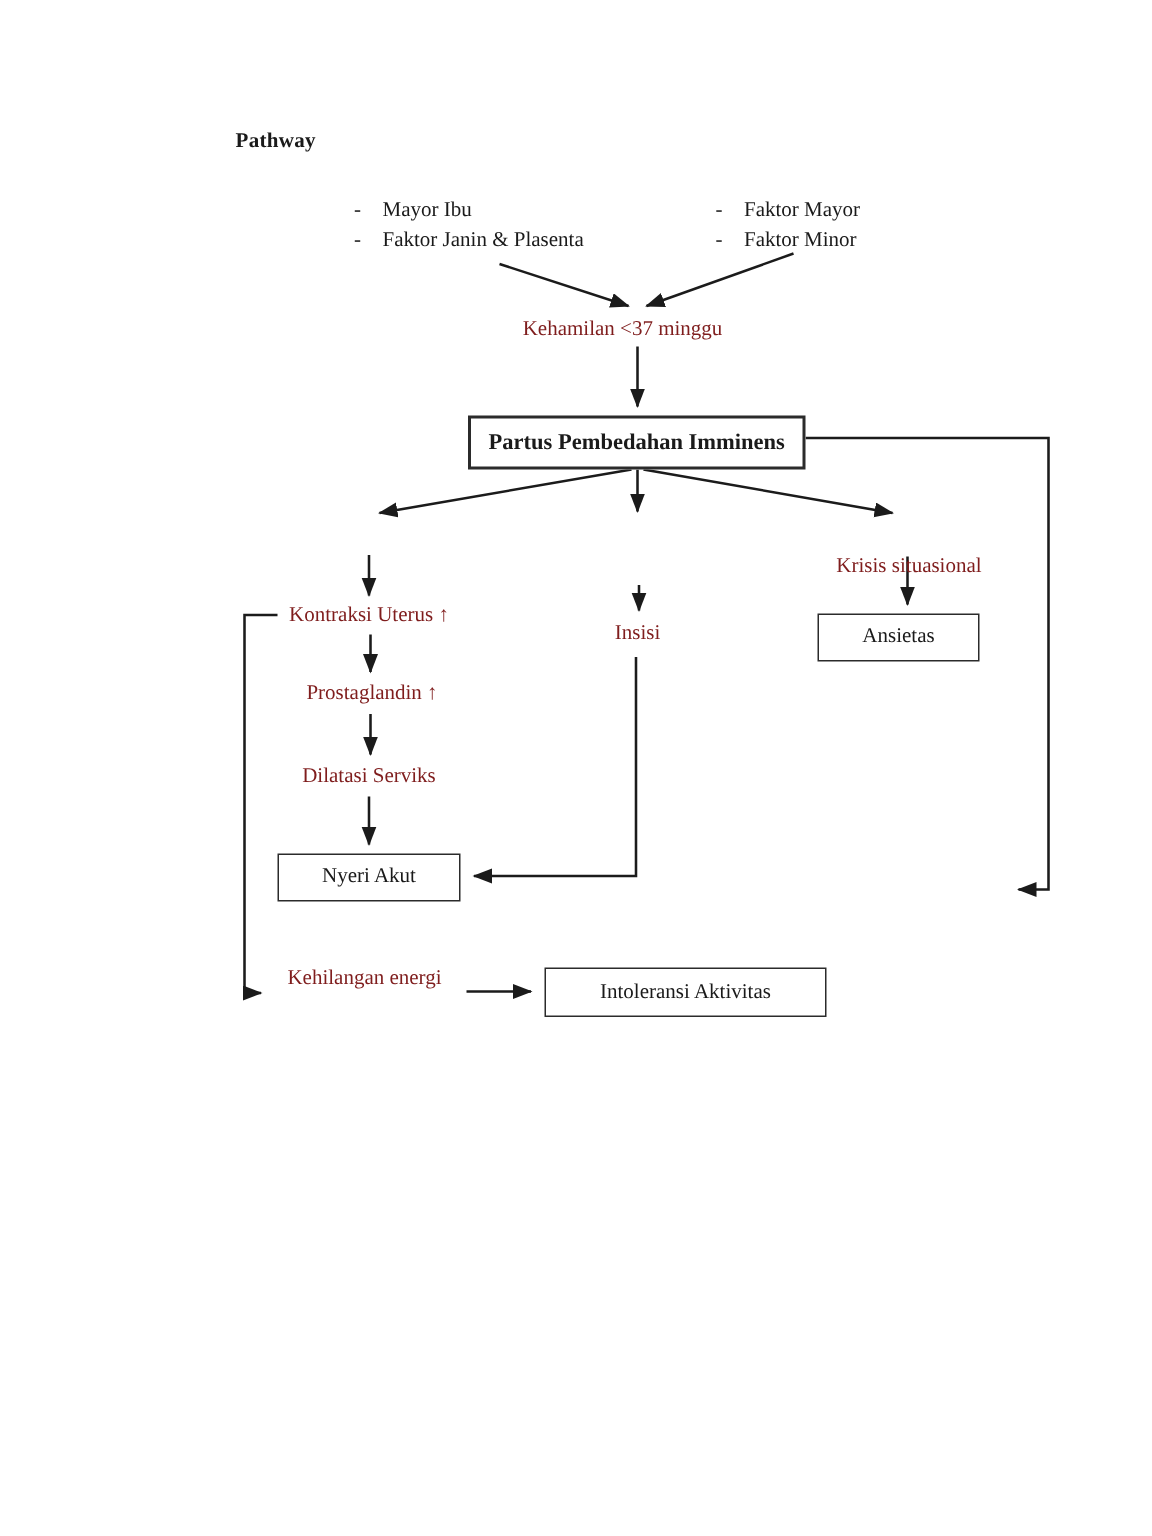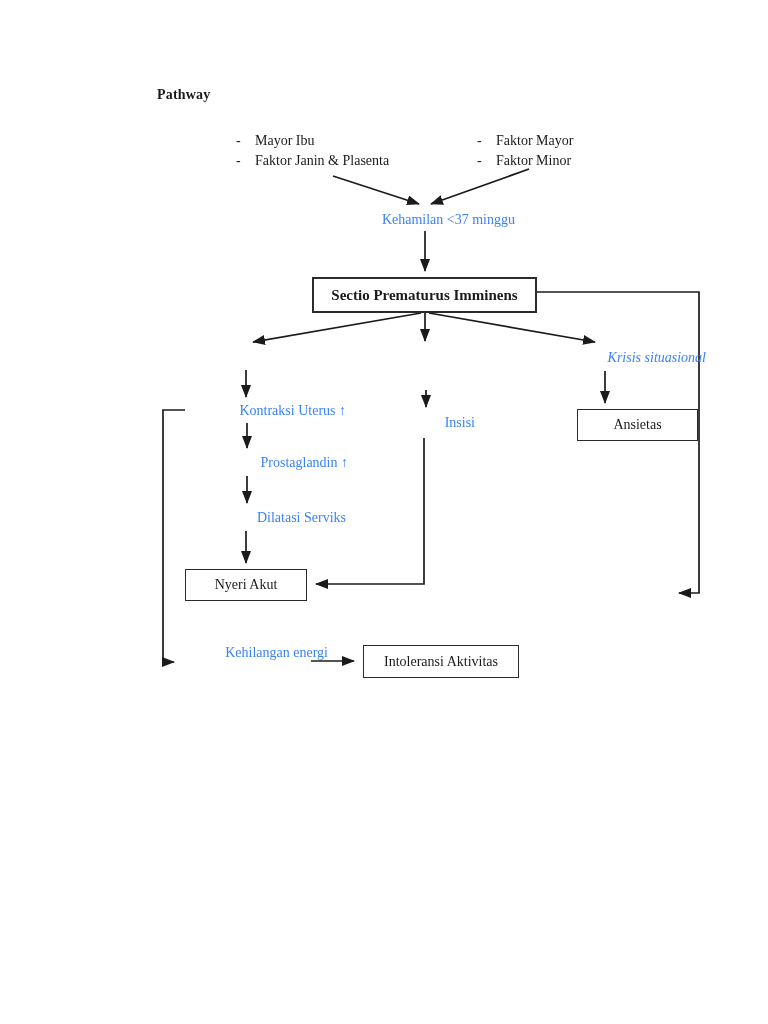--- a/index.html
+++ b/index.html
@@ -10,22 +10,22 @@
     color: #1a1a1a;
     overflow: hidden;
   }
   .page { position: relative; width: 768px; height: 1024px; background: #ffffff; margin-left: 40px; }
   .connectors { position: absolute; left: 0; top: 0; width: 768px; height: 1024px; pointer-events: none; }
   .connectors path { fill: none; stroke: #1b1b1b; stroke-width: 1.7; }
 
   .lbl {
     position: absolute;
     font-size: 14px; line-height: 19px;
-    text-align: right; white-space: nowrap;
-    color: #3b82f6;
+    text-align: center; white-space: nowrap;
+    color: #7f1d1d;
   }
   .title {
     position: absolute; left: 117px; top: 87px;
     font-size: 14px; font-weight: bold; letter-spacing: .2px;
   }
   .factor-col { position: absolute; font-size: 14px; line-height: 19.5px; }
   .factor-col.left  { left: 196px; top: 131px; }
   .factor-col.right { left: 437px; top: 131px; }
   .fitem { display: flex; }
   .dash { display: inline-block; width: 19px; }
@@ -88,38 +88,38 @@
       <span>Faktor Mayor</span>
     </div>
     <div class="fitem">
       <span class="dash">-</span>
       <span>Faktor Minor</span>
     </div>
   </div>
 
   <div class="lbl" style="left:275px; top:210px; width:200px;">Kehamilan &lt;37 minggu</div>
 
-  <div class="box bold" style="left:272px; top:277px; width:225px; height:36px;">Sectio Prematurus Imminens</div>
+  <div class="box bold" style="left:272px; top:277px; width:225px; height:36px;">Partus Pembedahan Imminens</div>
 
 
 
-  <div class="lbl" style="left:466px; top:348px; width:200px;font-style:italic;">Krisis situasional</div>
+  <div class="lbl" style="left:466px; top:368px; width:200px;">Krisis situasional</div>
 
   <div class="lbl" style="left:106px; top:401px; width:200px;">Kontraksi Uterus ↑</div>
 
   <div class="lbl" style="left:108px; top:453px; width:200px;">Prostaglandin ↑</div>
 
   <div class="lbl" style="left:106px; top:508px; width:200px;">Dilatasi Serviks</div>
 
   <div class="lbl" style="left:335px; top:413px; width:100px;">Insisi</div>
 
   <div class="box" style="left:145px; top:569px; width:122px; height:32px;">Nyeri Akut</div>
 
-  <div class="box" style="left:537px; top:409px; width:121px; height:32px;">Ansietas</div>
+  <div class="box" style="left:505px; top:409px; width:108px; height:32px;">Ansietas</div>
 
 
   <div class="lbl two-line" style="left:118px; top:643px; width:170px;">
     <div>Kehilangan energi</div>
   </div>
 
-  <div class="box" style="left:323px; top:645px; width:156px; height:33px;">Intoleransi Aktivitas</div>
+  <div class="box" style="left:323px; top:645px; width:188px; height:33px;">Intoleransi Aktivitas</div>
 
 </div>
 
 </body></html>

